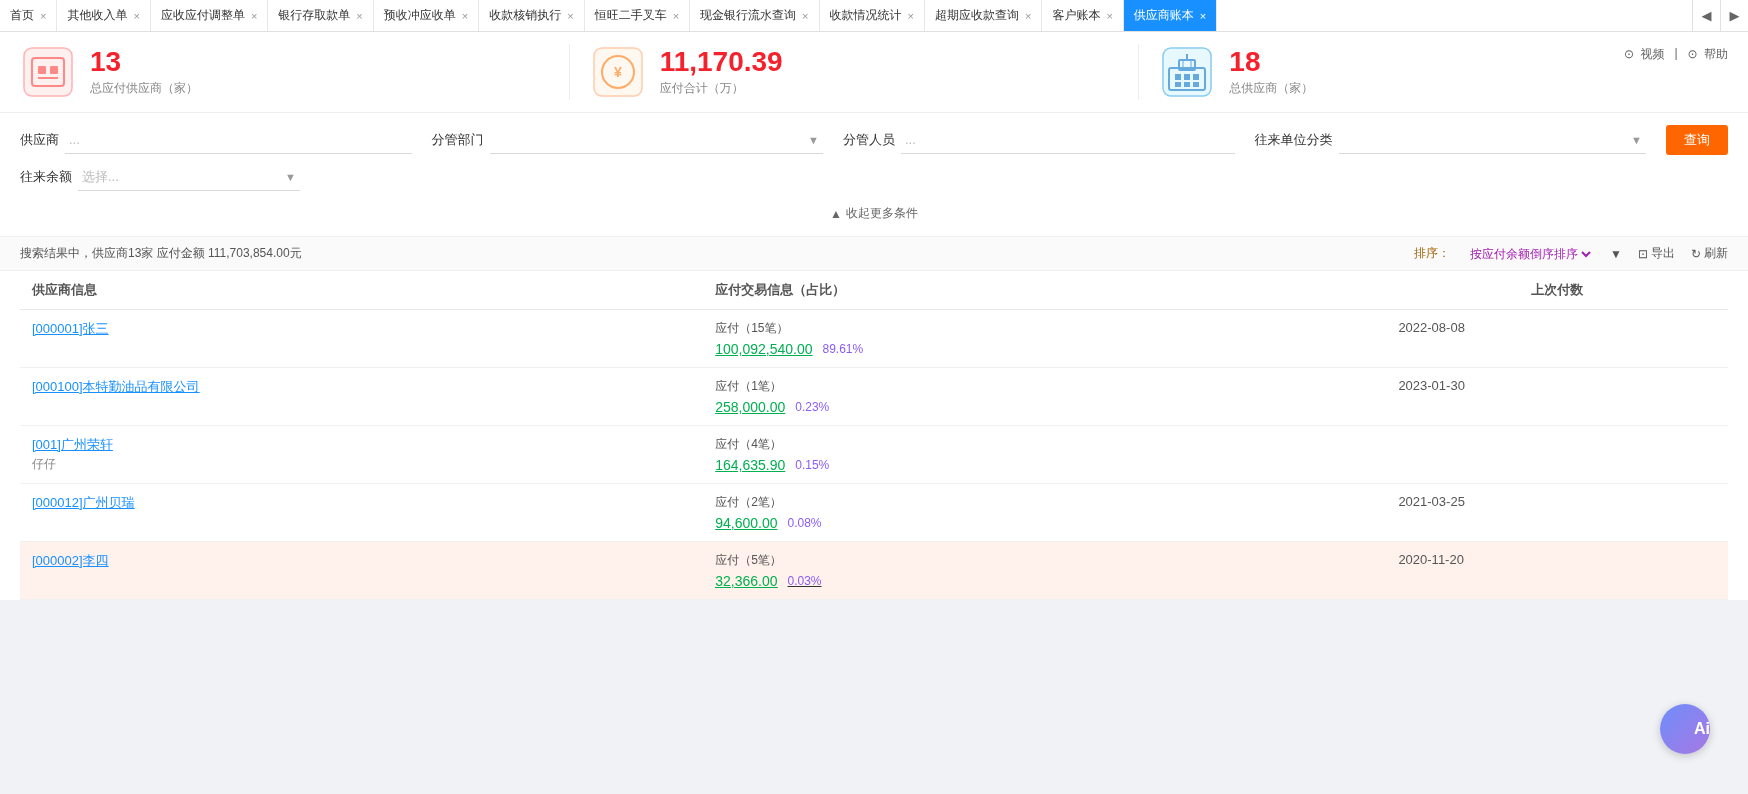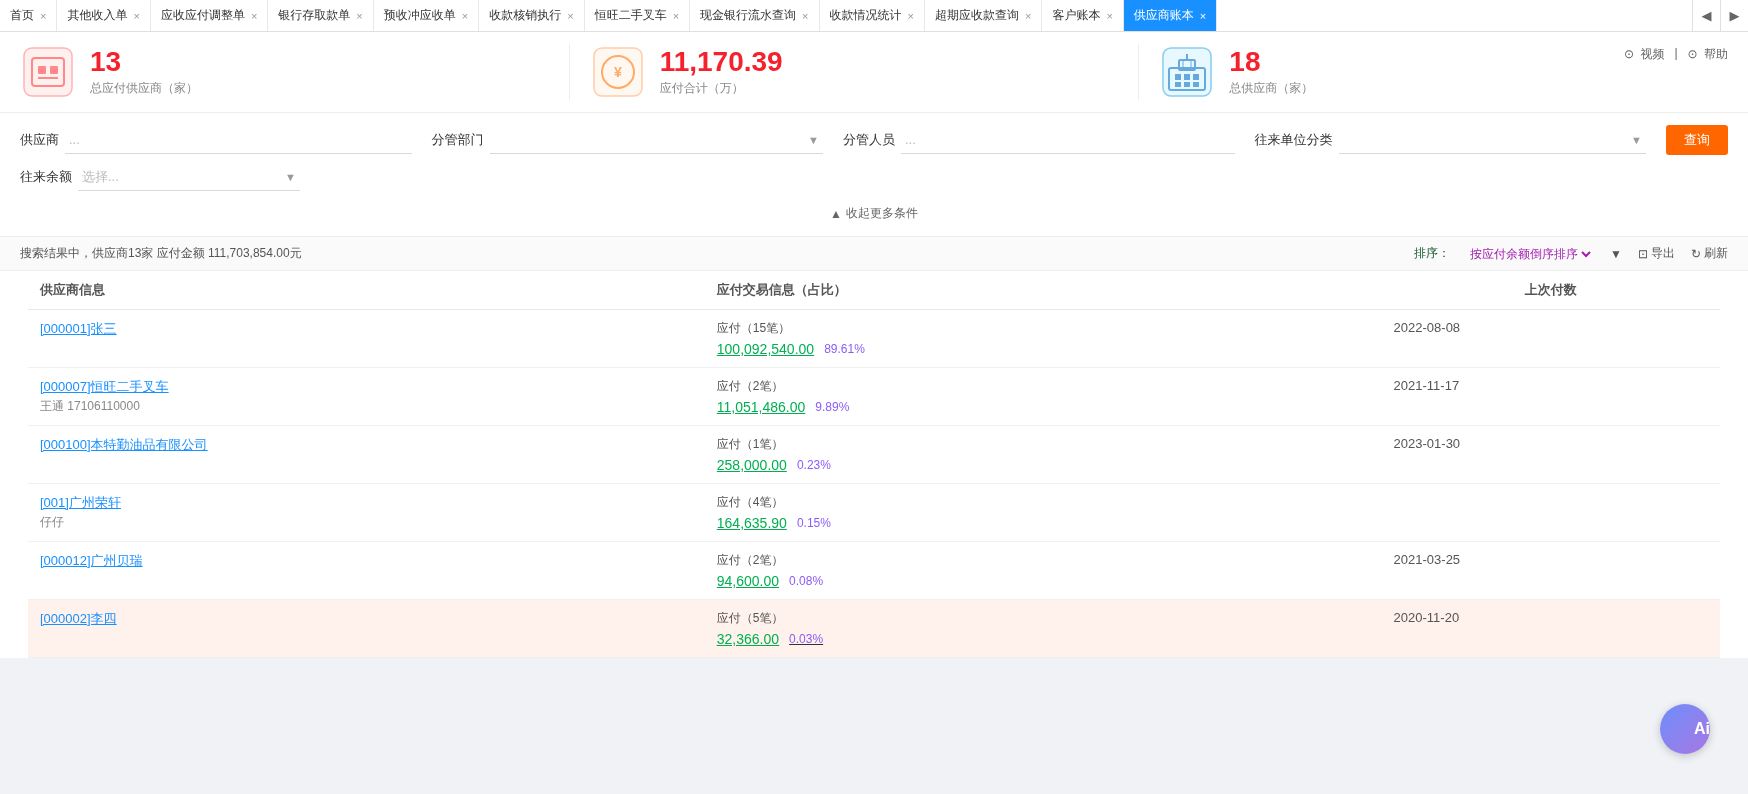--- a/index.html
+++ b/index.html
@@ -195,41 +195,41 @@
       justify-content: space-between;
     }
     .result-info { font-size: 12px; color: #555; }
     .result-actions {
       display: flex;
       align-items: center;
       gap: 16px;
       font-size: 12px;
       color: #555;
     }
-    .result-actions .sort-label { color: #14532d; }
+    .result-actions .sort-label { color: #a16207; }
     .result-actions .sort-select {
       border: none;
       background: transparent;
       font-size: 12px;
       color: #a21caf;
       cursor: pointer;
       outline: none;
     }
     .action-btn {
       display: flex;
       align-items: center;
       gap: 3px;
       cursor: pointer;
       color: #555;
     }
 
     
     .data-table-wrap {
       background: #fff;
-      padding: 0 28px;
+      padding: 0 20px;
     }
     .data-table {
       width: 100%;
       border-collapse: collapse;
     }
     .data-table thead tr {
       border-bottom: 1px solid #e8e8e8;
     }
     .data-table th {
       text-align: left;
@@ -474,31 +474,20 @@
       <tr>
             <td><span class="supplier-link">[000001]张三</span></td>
             <td>
               <div class="tx-label">应付（15笔）</div>
               <div style="display: flex; align-items: center; margin-top: 4px;">
                 <span class="tx-amount">100,092,540.00</span>
                 <span class="tx-pct">89.61%</span>
               </div>
             </td>
             <td><span class="last-pay">2022-08-08</span></td>
-          </tr>
-          <tr>
-            <td><span class="supplier-link">[000007]恒旺二手叉车</span><div class="supplier-sub">王通  17106110000</div></td>
-            <td>
-              <div class="tx-label">应付（2笔）</div>
-              <div style="display: flex; align-items: center; margin-top: 4px;">
-                <span class="tx-amount">11,051,486.00</span>
-                <span class="tx-pct">9.89%</span>
-              </div>
-            </td>
-            <td><span class="last-pay">2021-11-17</span></td>
           </tr>
           <tr>
             <td><span class="supplier-link">[000100]本特勤油品有限公司</span></td>
             <td>
               <div class="tx-label">应付（1笔）</div>
               <div style="display: flex; align-items: center; margin-top: 4px;">
                 <span class="tx-amount">258,000.00</span>
                 <span class="tx-pct">0.23%</span>
               </div>
             </td>

